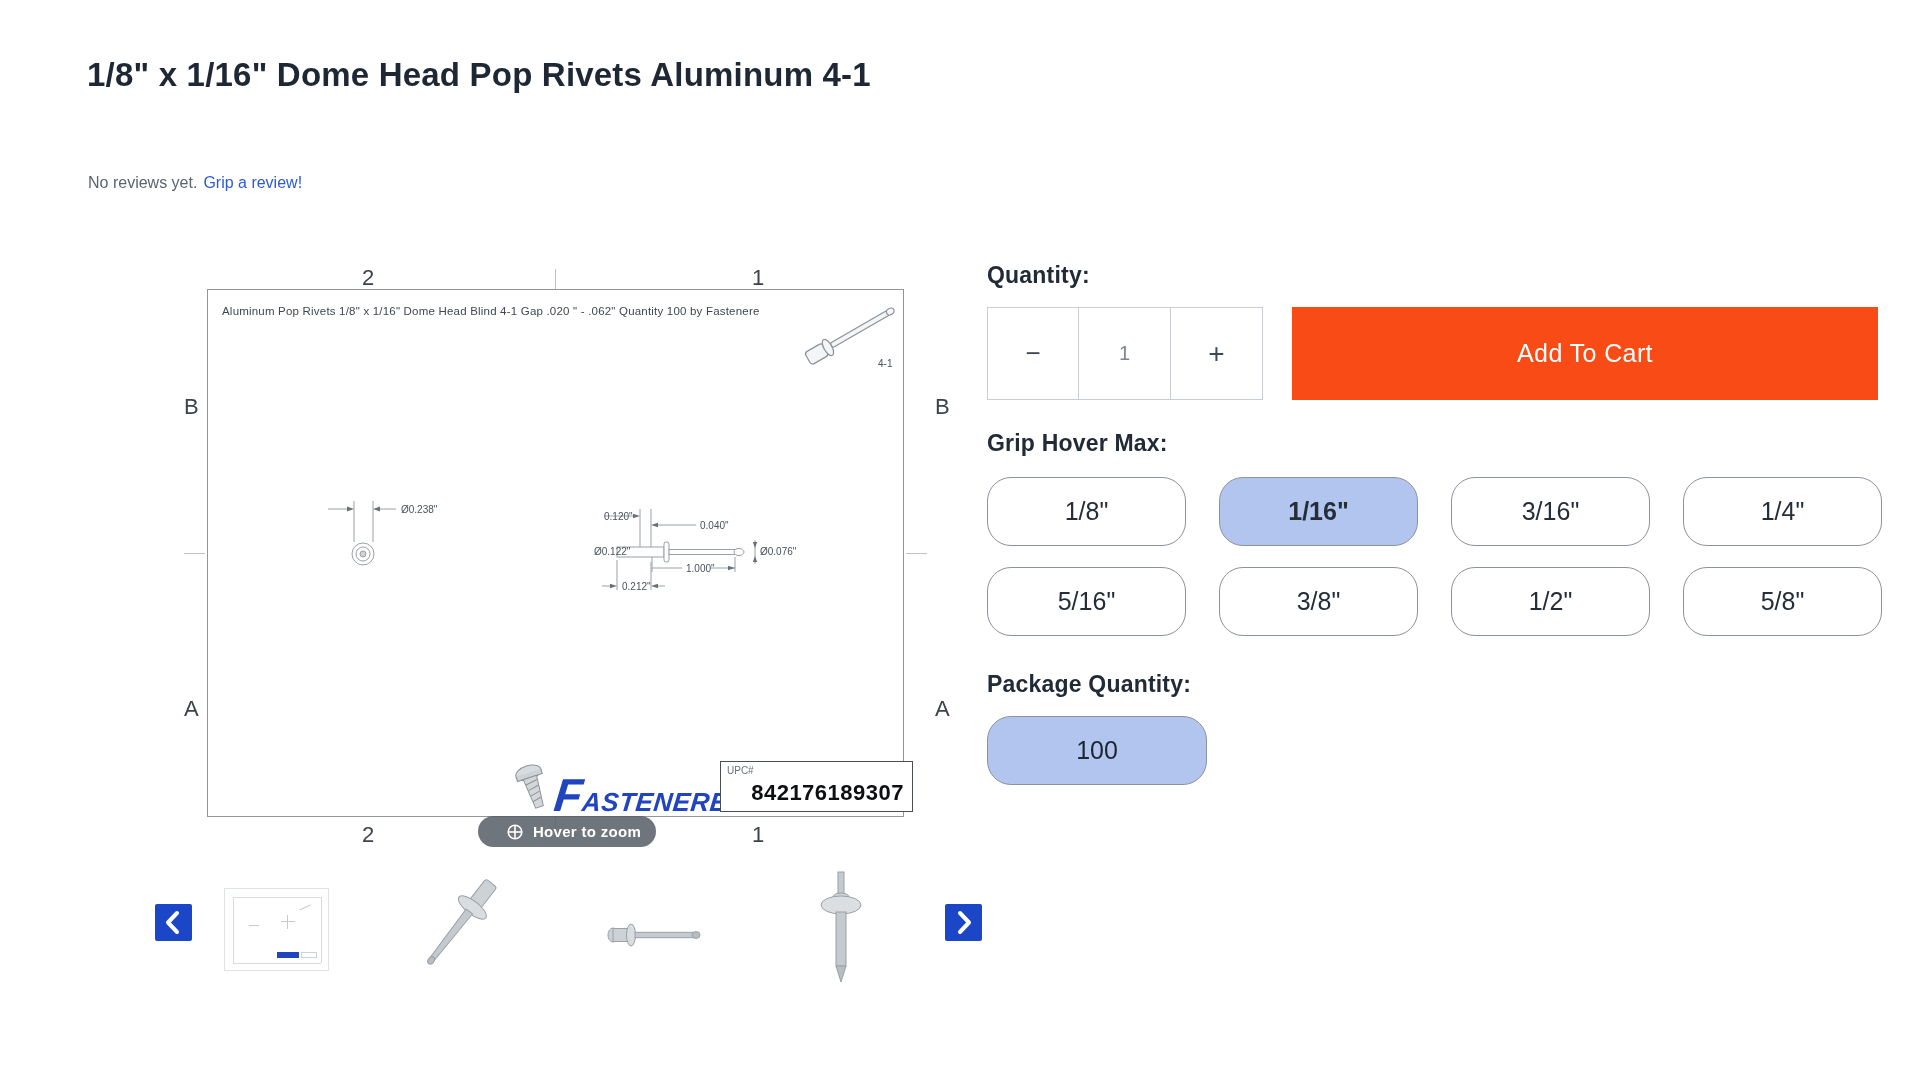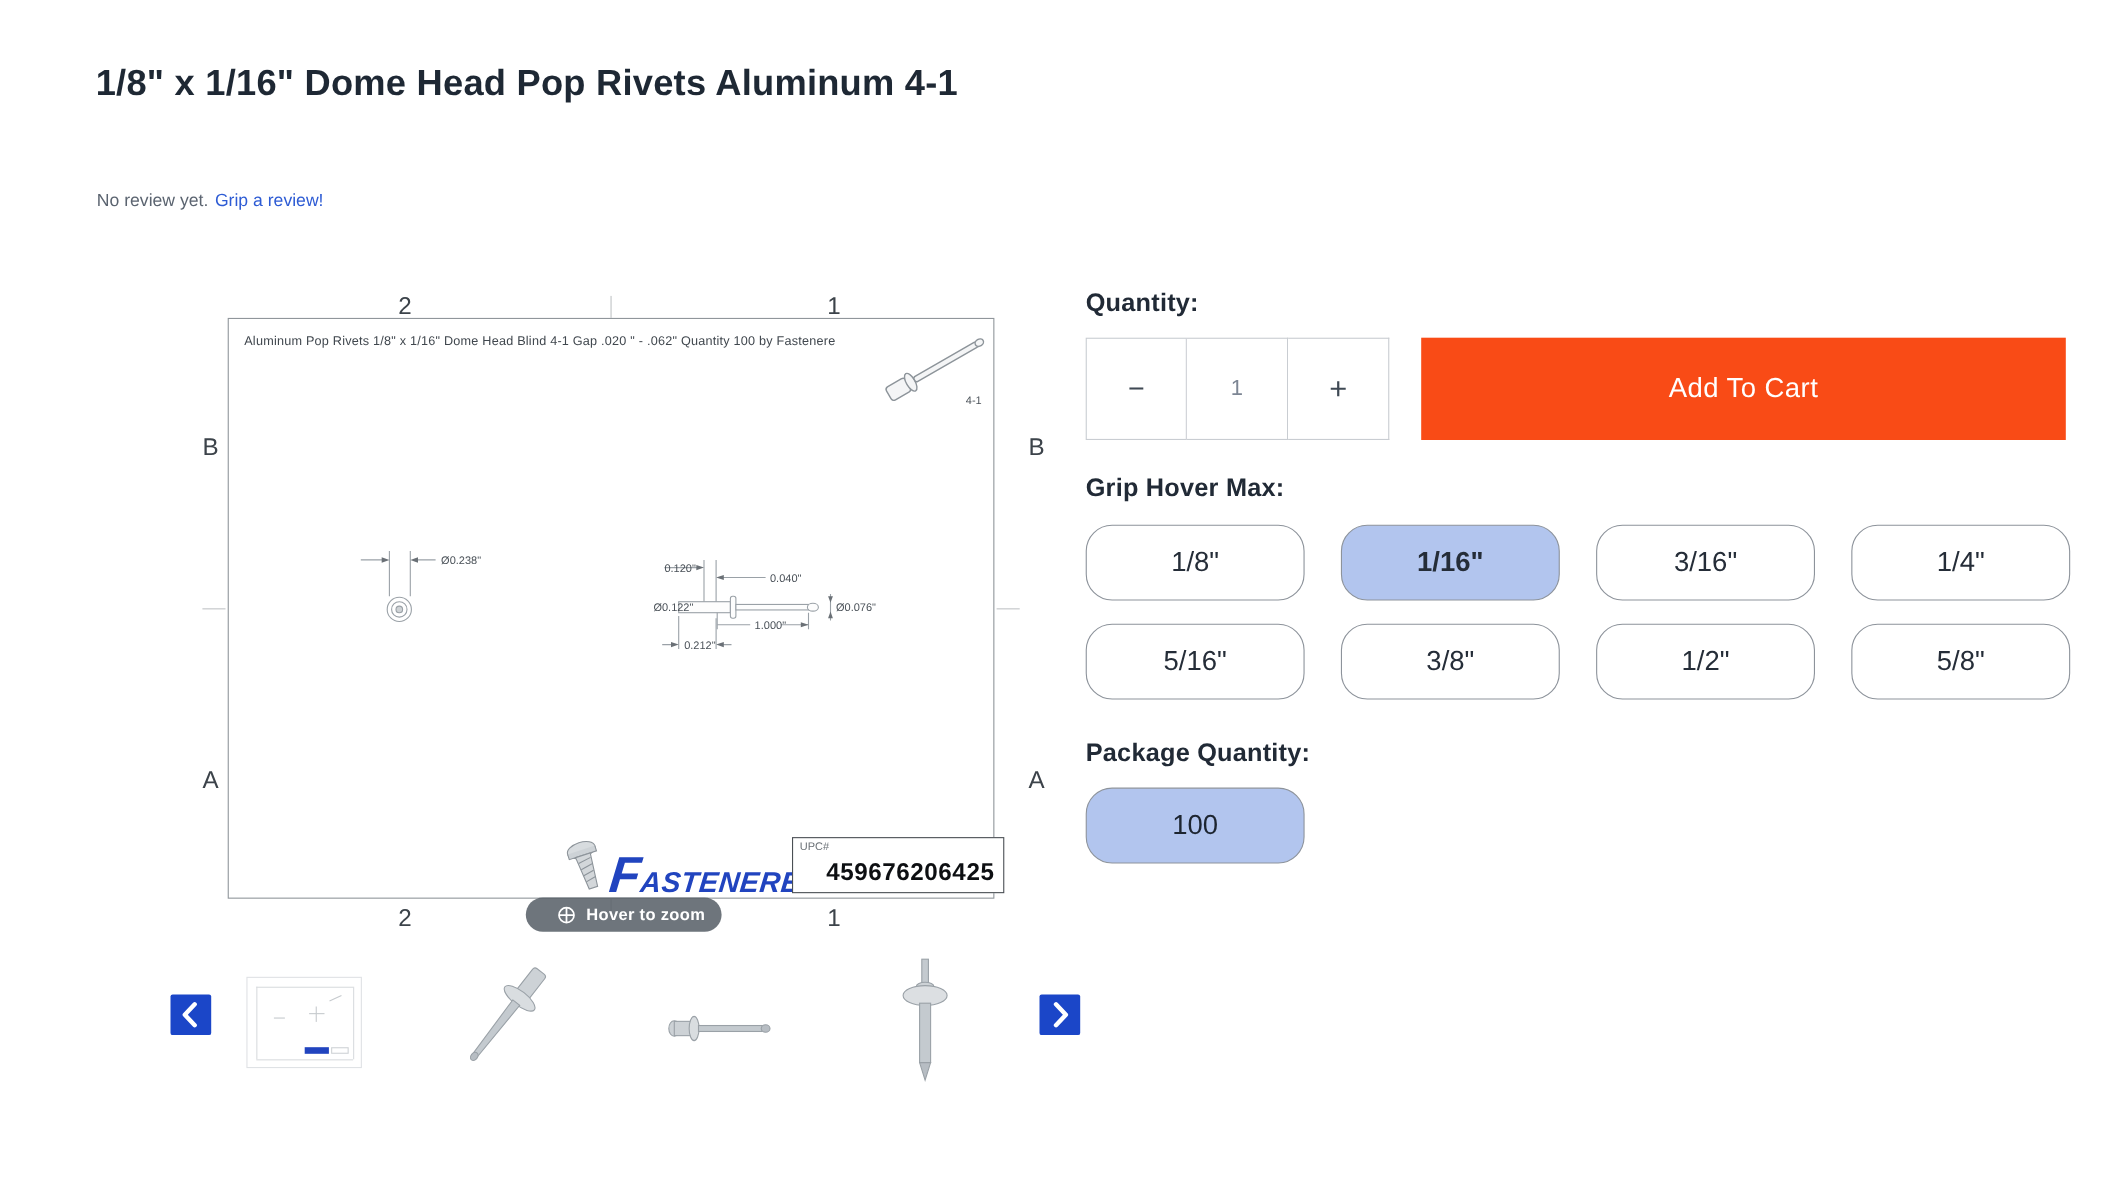--- a/index.html
+++ b/index.html
@@ -50,21 +50,21 @@
   .step-value { font-size:20px; color:#7d8694; }
   .step-plus { font-size:28px; color:#3f4954; cursor:pointer; }
   .add-cart { position:absolute; left:1292px; top:307px; width:586px; height:93px; background:#f94b16;
     border:none; color:#fff; font-family:"Liberation Sans",sans-serif; font-size:25px; font-weight:normal;
     letter-spacing:.4px; cursor:pointer; }
   .opt-grid { position:absolute; left:987px; top:477px; width:895px; display:grid;
     grid-template-columns:repeat(4,199px); column-gap:33px; row-gap:21px; }
   .opt-pill { height:69px; border:1.5px solid #8d939b; border-radius:24px; background:#fff;
     display:flex; align-items:center; justify-content:center; font-size:25px; color:#252d38; cursor:pointer; }
   .opt-pill.selected { background:#b2c5ee; font-weight:bold; }
-  .pkg-pill { position:absolute; left:987px; top:716px; width:199px; height:69px; border:1.5px solid #8d939b;
+  .pkg-pill { position:absolute; left:987px; top:716px; width:220px; height:69px; border:1.5px solid #8d939b;
     border-radius:24px; background:#b2c5ee; display:flex; align-items:center; justify-content:center;
     font-size:25px; color:#1d2530; cursor:pointer; }
 
   
   .nav-btn { position:absolute; width:37px; height:37px; background:#1b46c8; border:none; border-radius:2px;
     display:flex; align-items:center; justify-content:center; cursor:pointer; }
   .thumb { position:absolute; cursor:pointer; }
   .thumb-sheet { width:105px; height:83px; background:#fff; border:1px solid #dfe2e5; position:relative; }
   .ts-line { position:absolute; background:#d9dcdf; }
   .ts-logo { position:absolute; left:52px; bottom:12px; width:22px; height:6px; background:#2144bf; }
@@ -72,21 +72,21 @@
 </style>
 </head>
 <body>
 
 <div class="page">
 
   <div class="title">
     <div>1/8" x 1/16" Dome Head Pop Rivets Aluminum 4-1</div>
   </div>
   <div class="reviews">
-    <span>No review yet.</span><span class="review-link">Grip a review!</span>
+    <span>No reviews yet.</span><span class="review-link">Grip a review!</span>
   </div>
 
   <div class="image-panel">
 
     <div class="grid-label" style="left:182px;top:4px;">2</div>
     <div class="grid-label" style="left:572px;top:4px;">1</div>
     <div class="grid-label" style="left:182px;top:561px;">2</div>
     <div class="grid-label" style="left:572px;top:561px;">1</div>
     <div class="grid-label" style="left:4px;top:133px;">B</div>
     <div class="grid-label" style="left:755px;top:133px;">B</div>
@@ -171,21 +171,21 @@
           <line x1="15.5" y1="28" x2="26.5" y2="26" stroke="#8d949a"></line>
           <line x1="16" y1="34" x2="26" y2="32" stroke="#8d949a"></line>
           <line x1="16.5" y1="40" x2="25.5" y2="38" stroke="#8d949a"></line>
         </g>
       </svg>
       <span class="brand-text">FASTENERE</span>
       <span class="brand-reg">®</span>
     </div>
     <div class="upc-box">
       <span class="upc-label">UPC#</span>
-      <span class="upc-value">459676206425</span>
+      <span class="upc-value">842176189307</span>
     </div>
 
     <div class="hover-pill">
       <svg width="18" height="18" viewBox="0 0 18 18">
         <circle cx="9" cy="9" r="6.8" fill="none" stroke="#fff" stroke-width="1.6"></circle>
         <line x1="9" y1="2.2" x2="9" y2="15.8" stroke="#fff" stroke-width="1.6"></line>
         <line x1="2.2" y1="9" x2="15.8" y2="9" stroke="#fff" stroke-width="1.6"></line>
       </svg>
       <span>Hover to zoom</span>
     </div>

